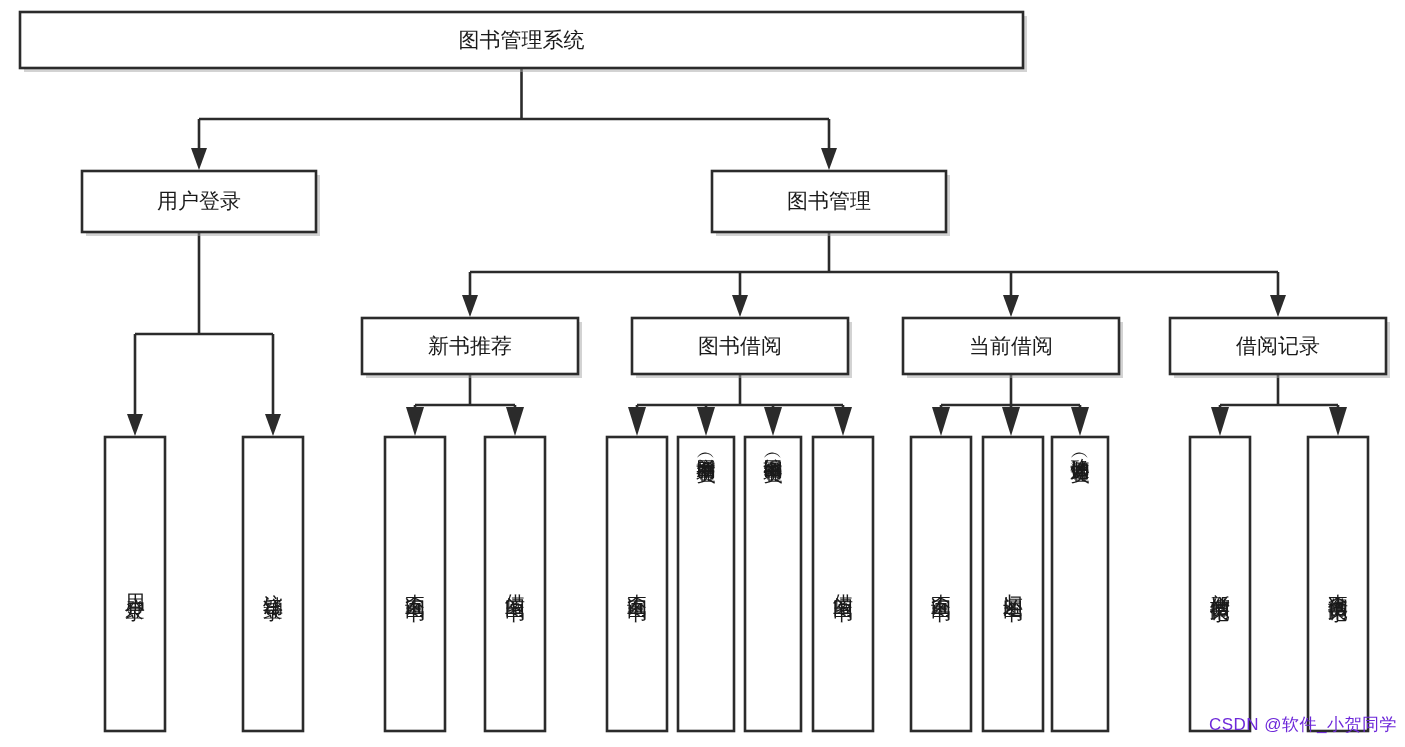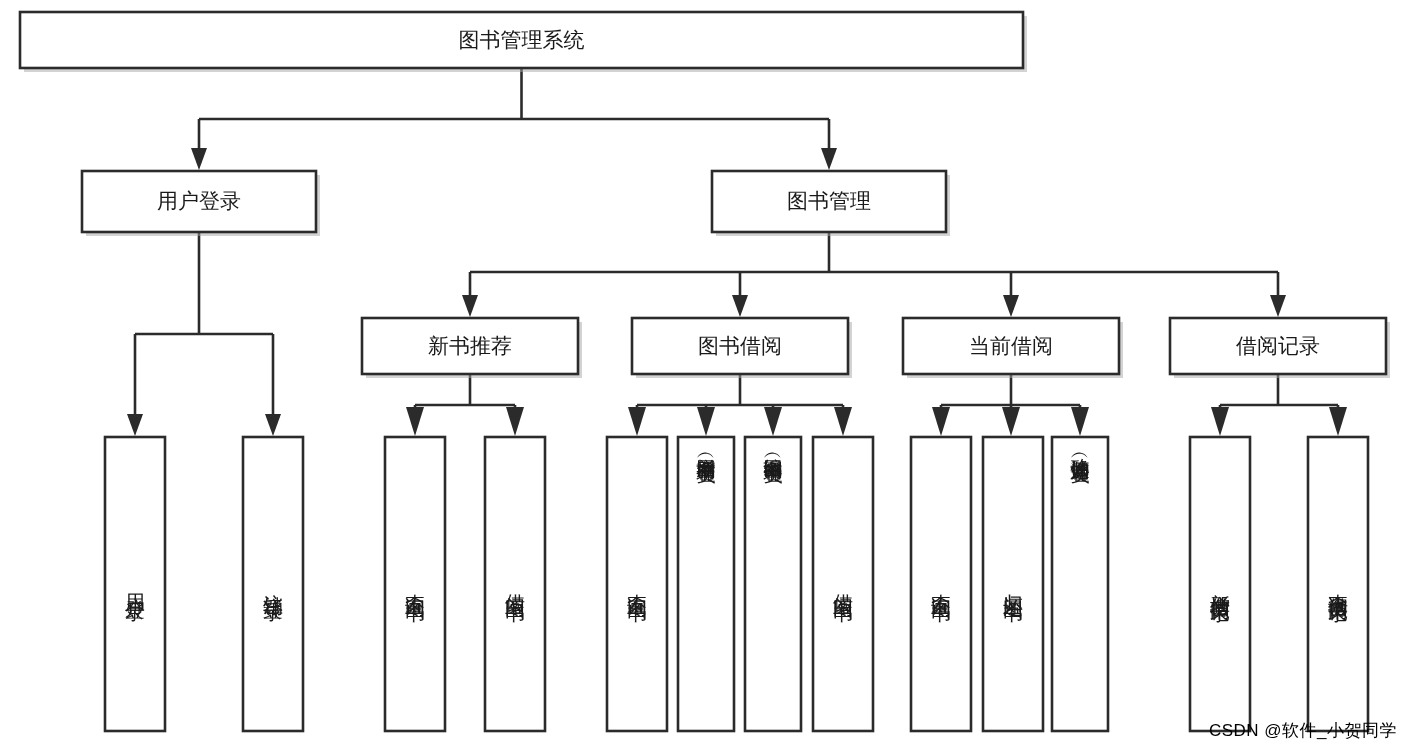--- a/index.html
+++ b/index.html
@@ -70,24 +70,24 @@
   }
   .vbox-wrap {
     position: absolute;
     display: flex;
     align-items: center;
     justify-content: center;
   }
   #watermark {
     position: absolute;
     right: 8px;
-    bottom: 5px;
+    bottom: 11px;
     font-family: "Liberation Sans", "DejaVu Sans", sans-serif;
     font-size: 17px;
-    color: #000000;
+    color: #6d28d9;
     letter-spacing: 0.5px;
     user-select: none;
   }
 </style>
 </head>
 <body>
 
 <div id="diagram-root">
 
   <svg id="flow-svg" viewBox="0 0 1405 747">

